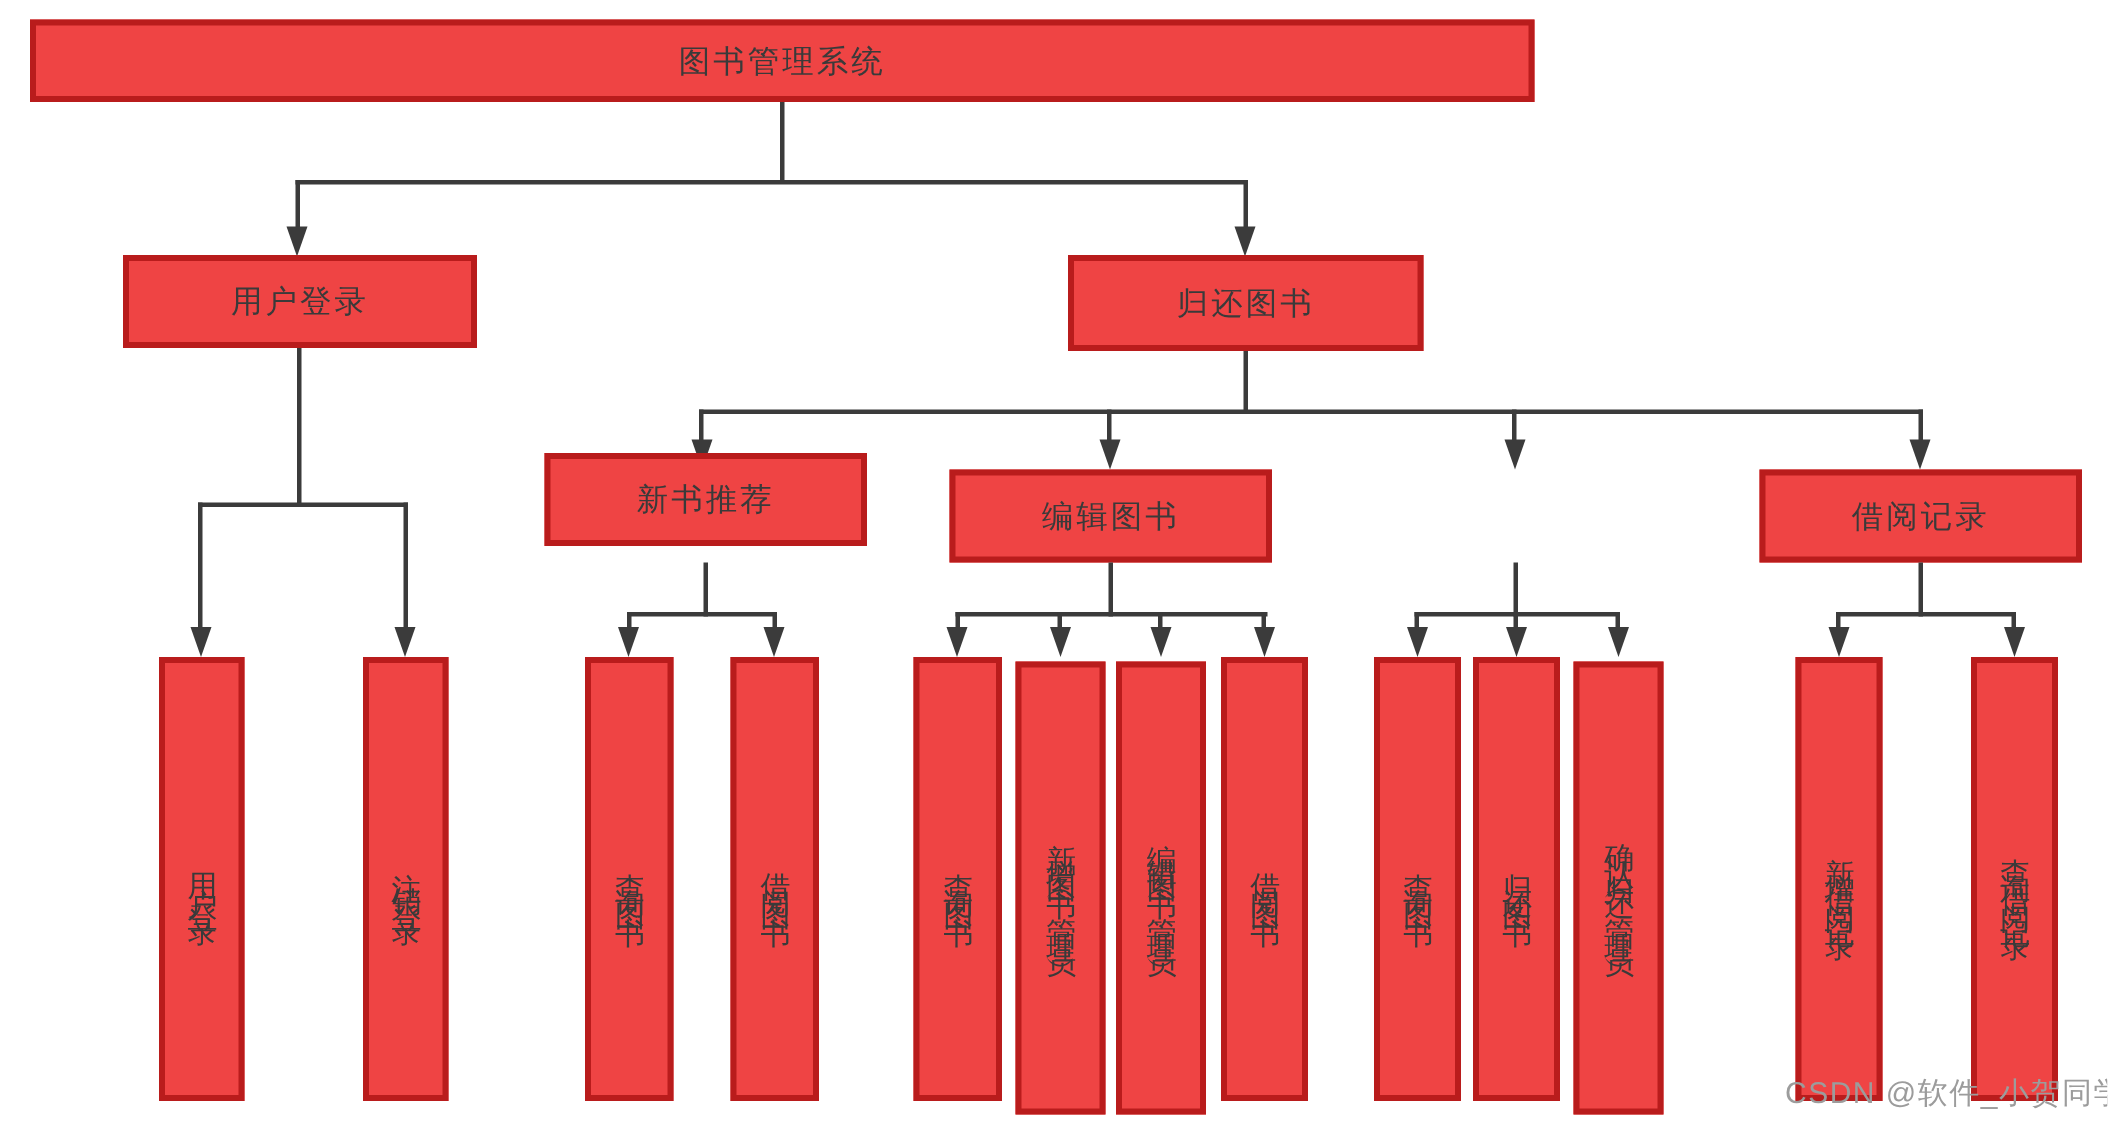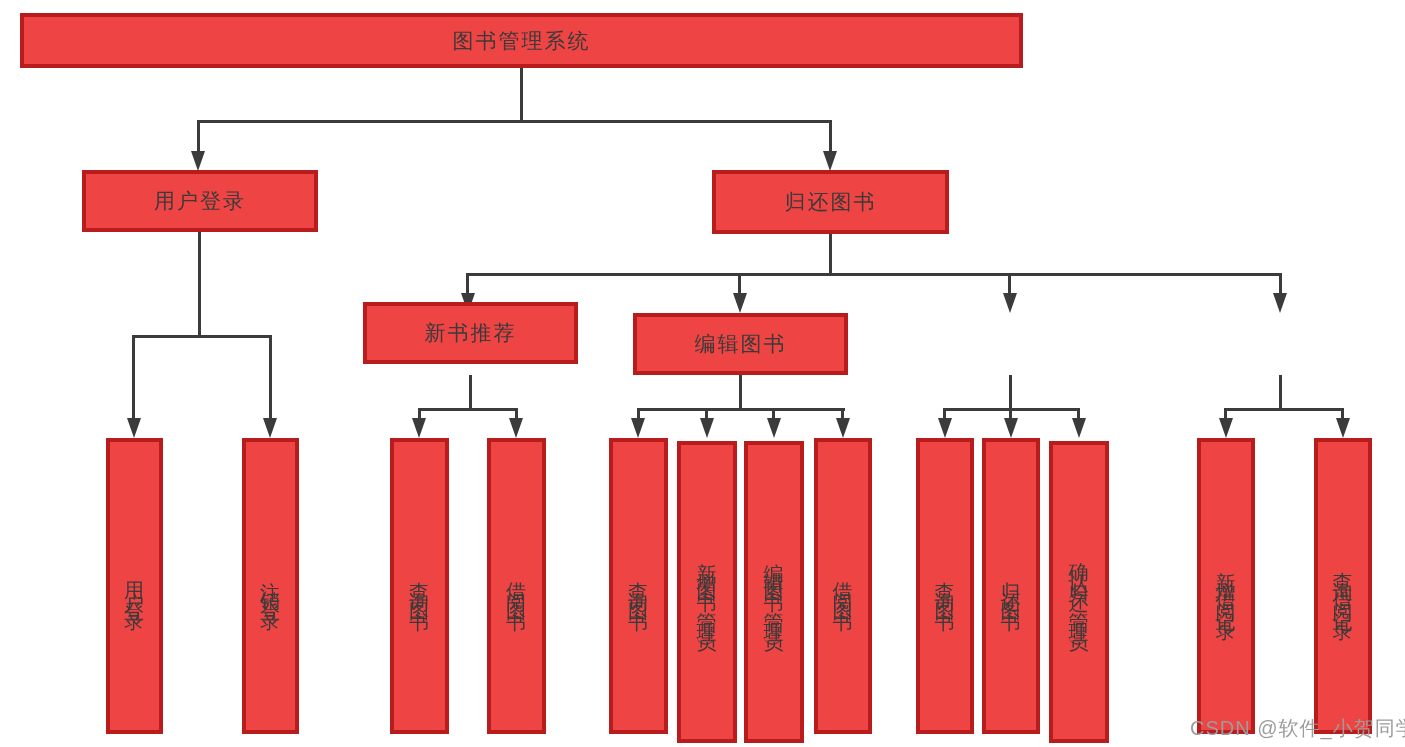--- a/index.html
+++ b/index.html
@@ -58,20 +58,21 @@
   <div class="vl" style="left:738px;top:273px;height:22px"></div>
   <div class="vl" style="left:1008px;top:273px;height:22px"></div>
   <div class="vl" style="left:1279px;top:273px;height:22px"></div>
   <div class="ah" style="left:461px;top:293px"></div>
   <div class="ah" style="left:733px;top:293px"></div>
   <div class="ah" style="left:1003px;top:293px"></div>
   <div class="ah" style="left:1273px;top:293px"></div>
 
   <div class="box h" style="left:363px;top:302px;width:215px;height:62px">新书推荐</div>
   <div class="box h" style="left:633px;top:313px;width:215px;height:62px">编辑图书</div>
+  <div class="box h" style="left:1173px;top:313px;width:215px;height:62px">借阅记录</div>
 
   <div class="vl" style="left:469px;top:375px;height:36px"></div>
   <div class="hl" style="left:418px;top:408px;width:100px"></div>
   <div class="vl" style="left:418px;top:408px;height:12px"></div>
   <div class="vl" style="left:515px;top:408px;height:12px"></div>
   <div class="ah" style="left:412px;top:418px"></div>
   <div class="ah" style="left:509px;top:418px"></div>
 
   <div class="vl" style="left:739px;top:375px;height:36px"></div>
   <div class="hl" style="left:637px;top:408px;width:208px"></div>

